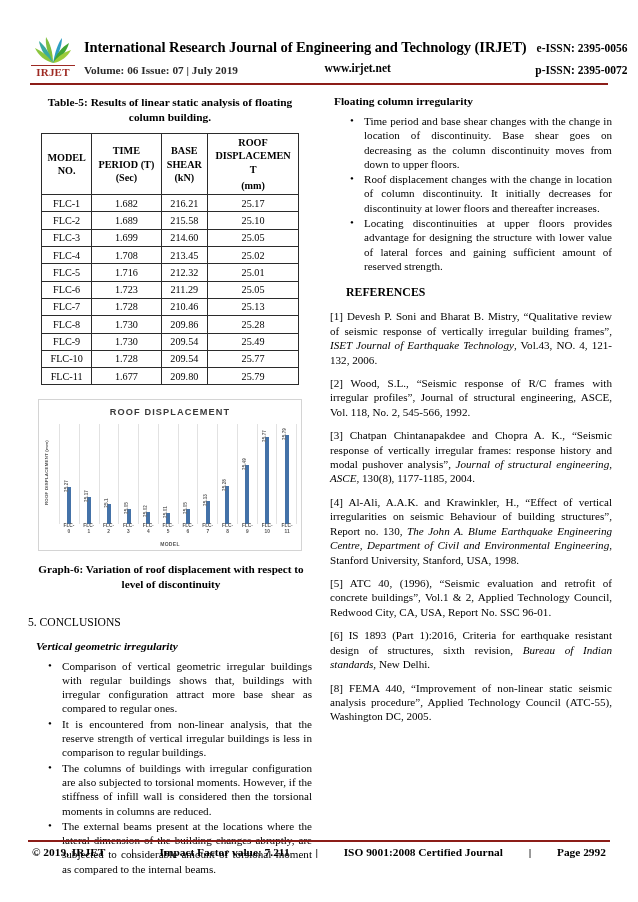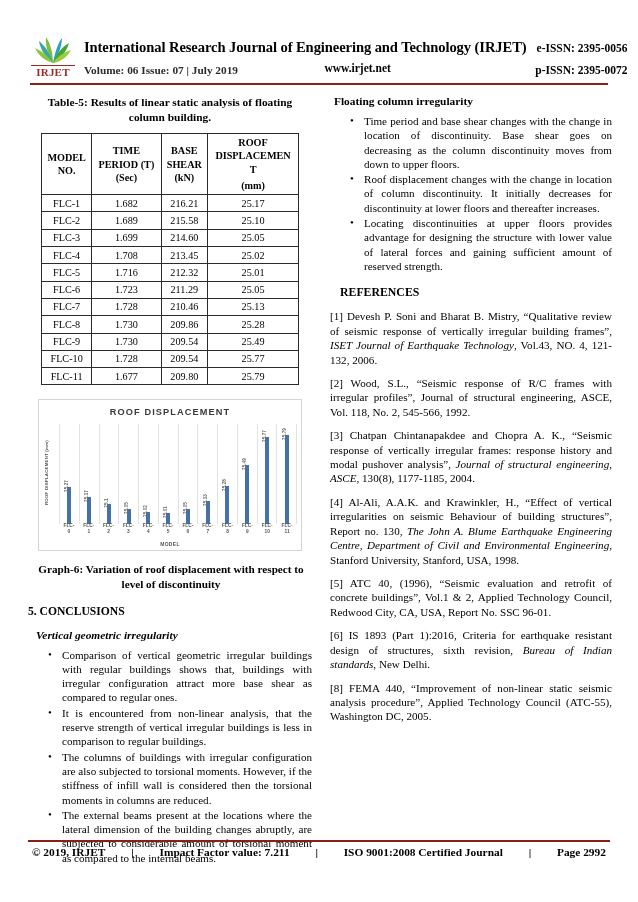--- a/index.html
+++ b/index.html
@@ -279,23 +279,23 @@
   .graph-caption {
     font-weight: bold;
     font-size: 11.2px;
     text-align: center;
     line-height: 1.3;
     margin: 11px 4px 0 6px;
   }
 
   
   .sec-head {
-    font-weight: bold;
+    font-weight: normal;
     font-size: 11.6px;
-    margin-top: 13px;
+    margin-top: 24px;
     margin-bottom: 0;
   }
   .sub-head {
     font-weight: bold;
     font-size: 11.4px;
     margin-top: 11px;
     margin-left: 8px;
     font-style: italic;
   }
   .sub-head-right {
@@ -320,21 +320,21 @@
   ul.bullets li::before {
     content: "\2022";
     position: absolute;
     left: -2px;
     top: -1px;
     font-size: 11px;
   }
   .refs-head {
     font-weight: bold;
     font-size: 11.8px;
-    margin: 12px 0 0 10px;
+    margin: 12px 0 0 16px;
   }
   p.ref {
     font-size: 11.1px;
     line-height: 1.3;
     text-align: justify;
     text-justify: inter-word;
     margin: 9px 0 0 0;
   }
   p.ref i { font-style: italic; }
 

